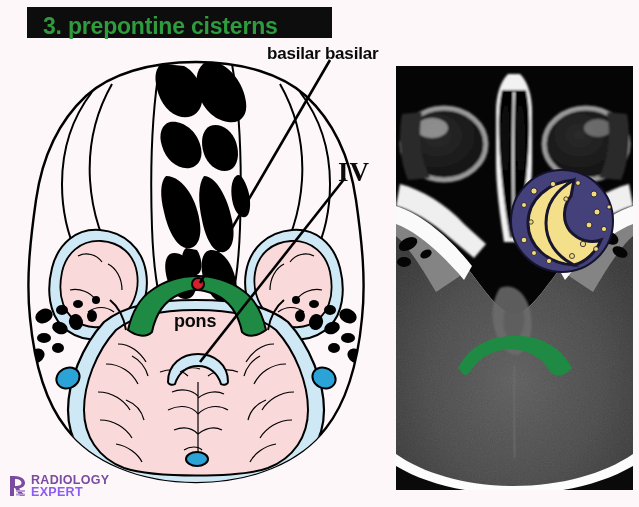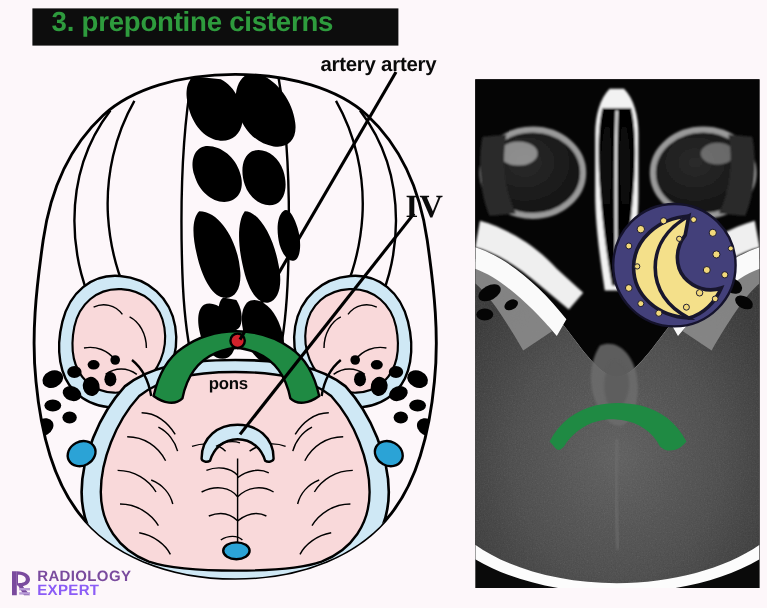--- a/index.html
+++ b/index.html
@@ -11,42 +11,42 @@
     overflow:hidden;
     position:relative;
   }
   #root{position:absolute;inset:0;}
 
   
   .title-banner{
     position:absolute;left:27px;top:7px;
     width:305px;height:31px;
     background:#0d0d0d;
-    display:flex;align-items:flex-start;
+    display:flex;align-items:flex-end;
     box-sizing:border-box;padding-left:16px;
   }
   .title-text{
     color:#2e9b3d;
     font-size:23px;
     font-weight:bold;
     letter-spacing:-0.2px;
     white-space:nowrap;
     line-height:1;
   }
 
   
   .lbl{
     position:absolute;
     color:#0a0a0a;
     font-weight:bold;
     white-space:nowrap;
   }
   .lbl-basilar{left:267px;top:44px;font-size:17px;letter-spacing:-0.2px;}
   .lbl-iv{left:338px;top:157px;font-size:27px;font-family:"Liberation Serif",serif;letter-spacing:1px;}
-  .lbl-pons{left:174px;top:311px;font-size:14px;letter-spacing:-0.2px;}
+  .lbl-pons{left:174px;top:311px;font-size:18px;letter-spacing:-0.2px;}
 
   
   .stage{position:absolute;left:0;top:0;width:639px;height:507px;}
 
   
   .ct-panel{
     position:absolute;left:396px;top:66px;
     width:237px;height:424px;
     background:#000;
     overflow:hidden;
@@ -406,21 +406,21 @@
         <circle cx="566" cy="199" r="2.2"></circle>
         <circle cx="609" cy="207" r="2.1"></circle>
       </g>
     </g>
   </svg>
 
   <div class="title-banner">
     <span class="title-text">3. prepontine cisterns</span>
   </div>
 
-  <div class="lbl lbl-basilar">artery artery</div>
+  <div class="lbl lbl-basilar">basilar basilar</div>
   <div class="lbl lbl-iv">IV</div>
   <div class="lbl lbl-pons">pons</div>
 
   <div class="logo">
     <svg class="logo-mark" viewBox="0 0 19 24">
       <path d="M2 2 L2 22 L6 22 L6 2 Z" fill="#7a4b9e"></path>
       <path d="M6 2 C13 2 17 5 17 9 C17 12 14 14 11 14.5 L17 22 L12 22 L7 14 L6 14 Z" fill="#7a4b9e"></path>
       <path d="M7 5 C11 5 13.5 6.5 13.5 9 C13.5 11 11.5 12 7 12 Z" fill="#fdf7fa"></path>
       <rect x="8" y="16" width="9" height="2" fill="#b79ad6"></rect>
       <rect x="8" y="19.5" width="9" height="2" fill="#b79ad6"></rect>

